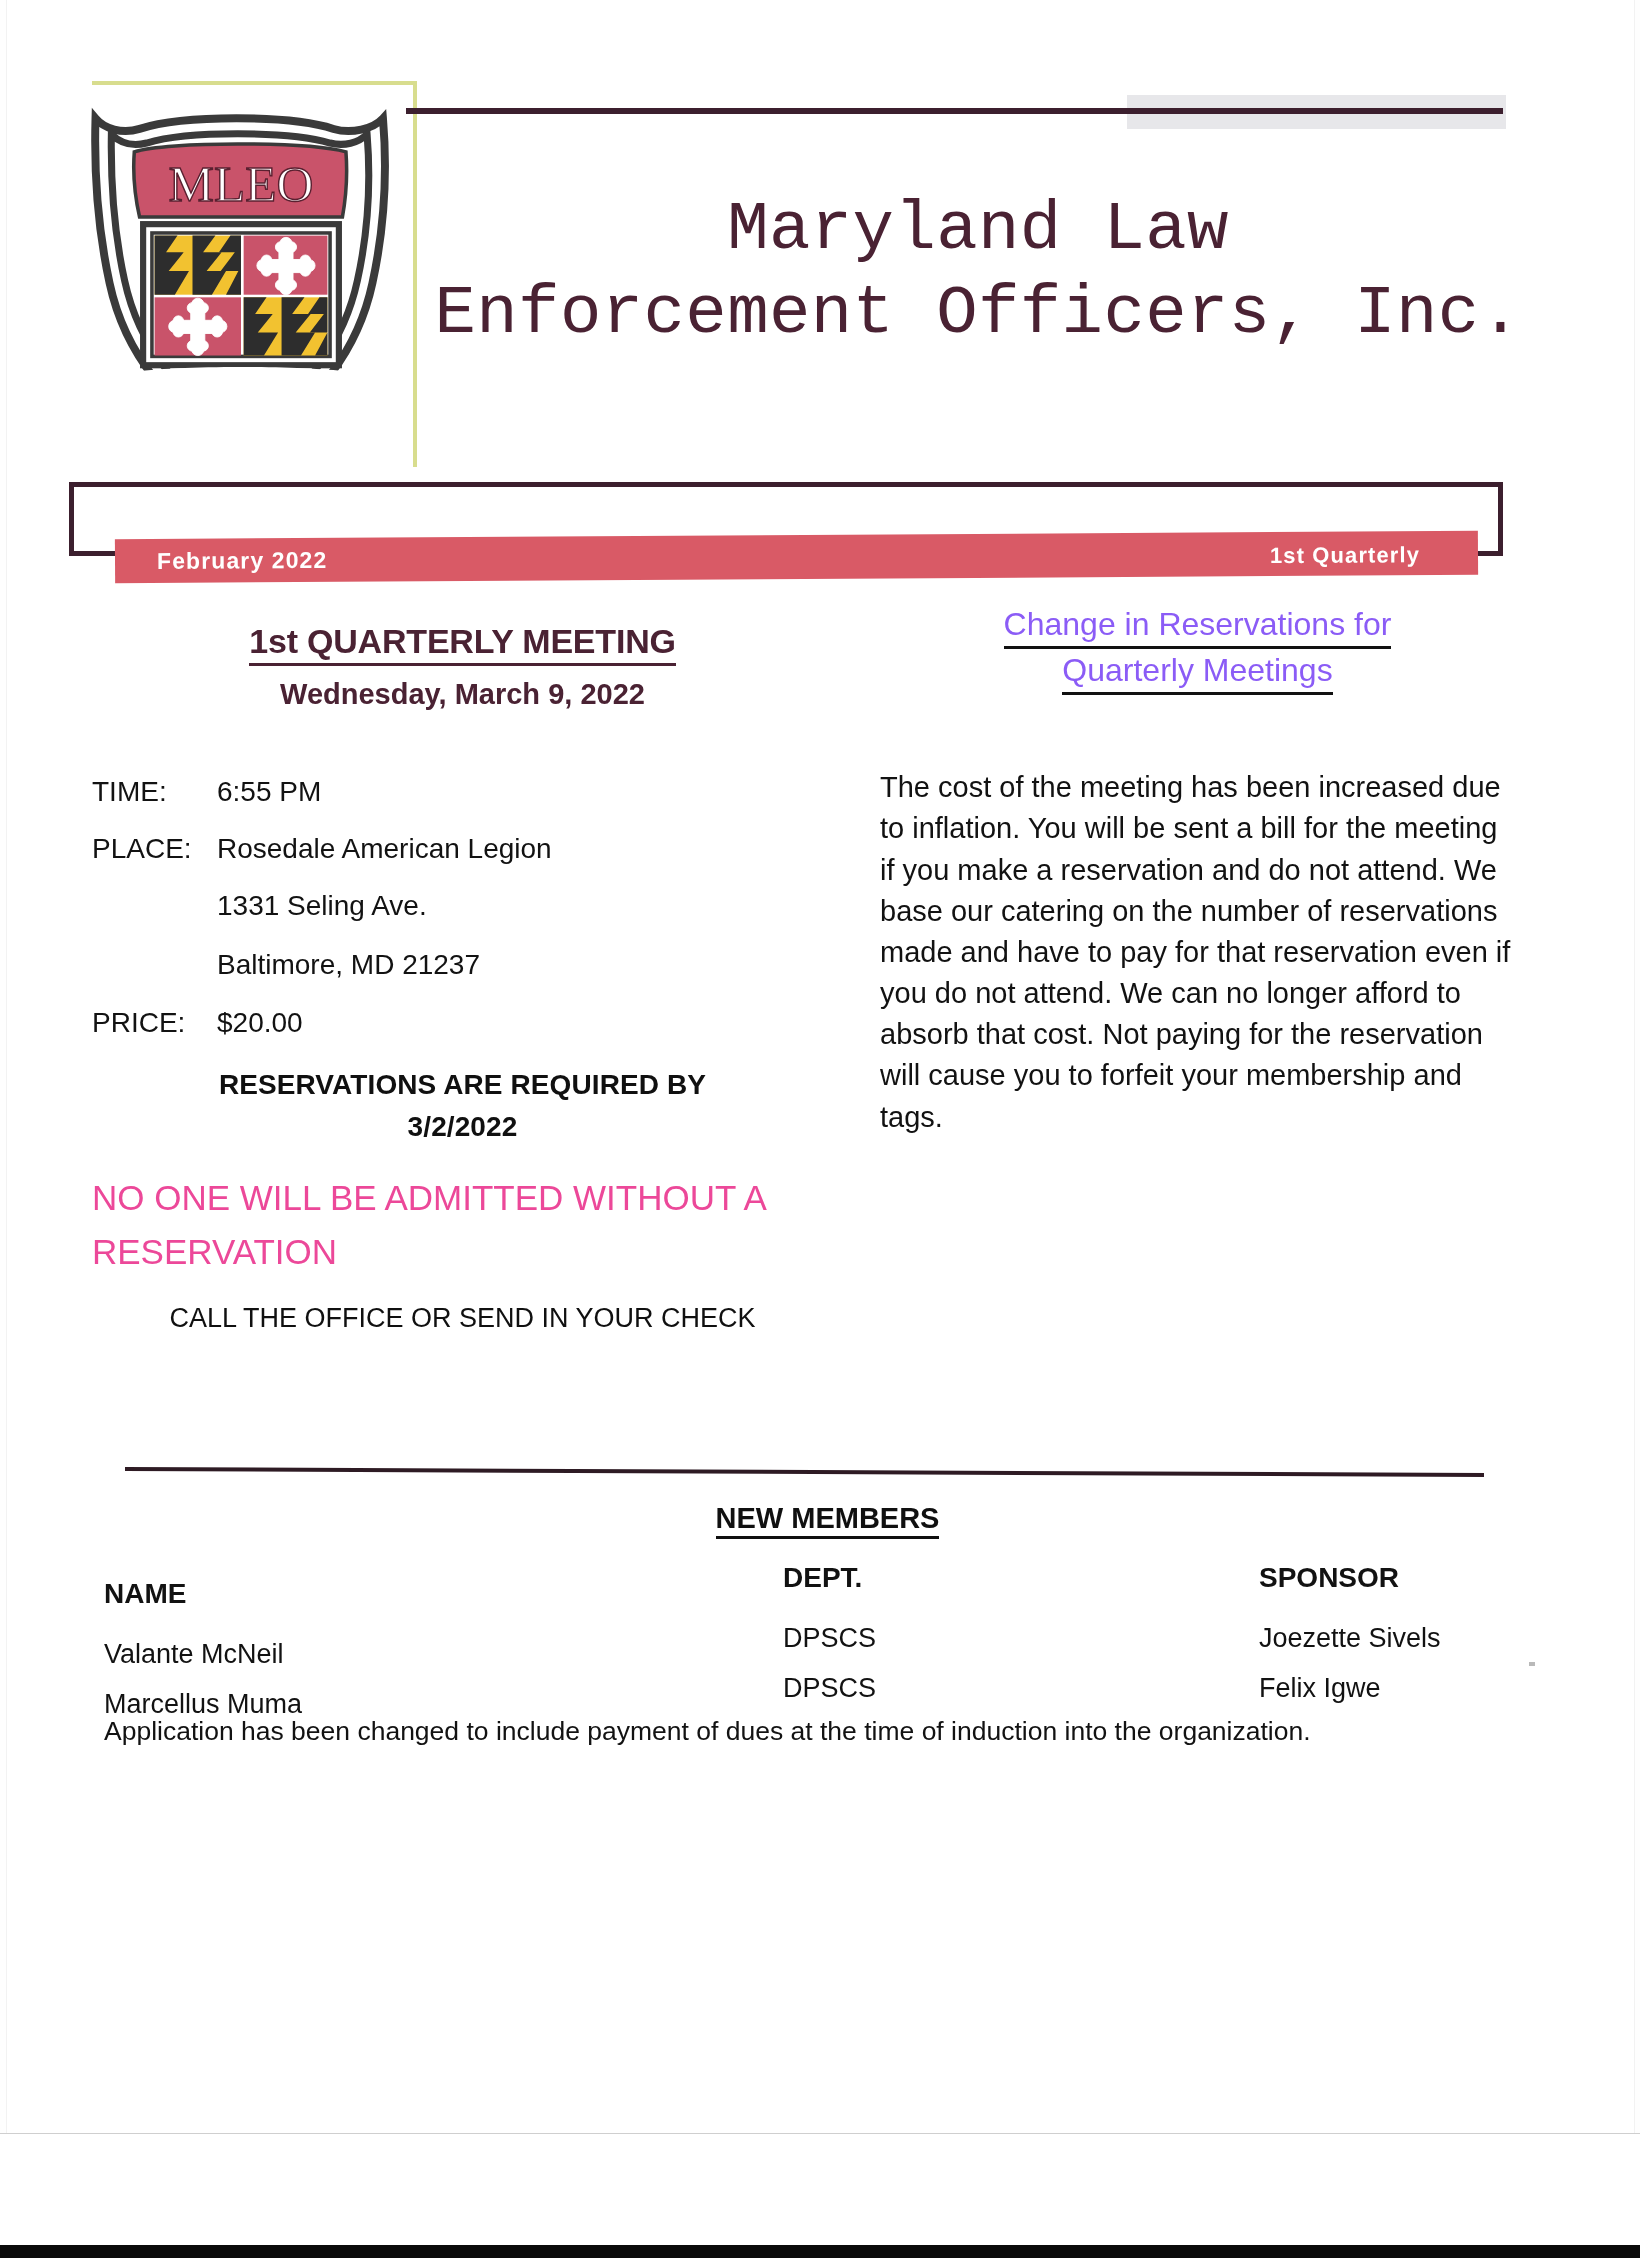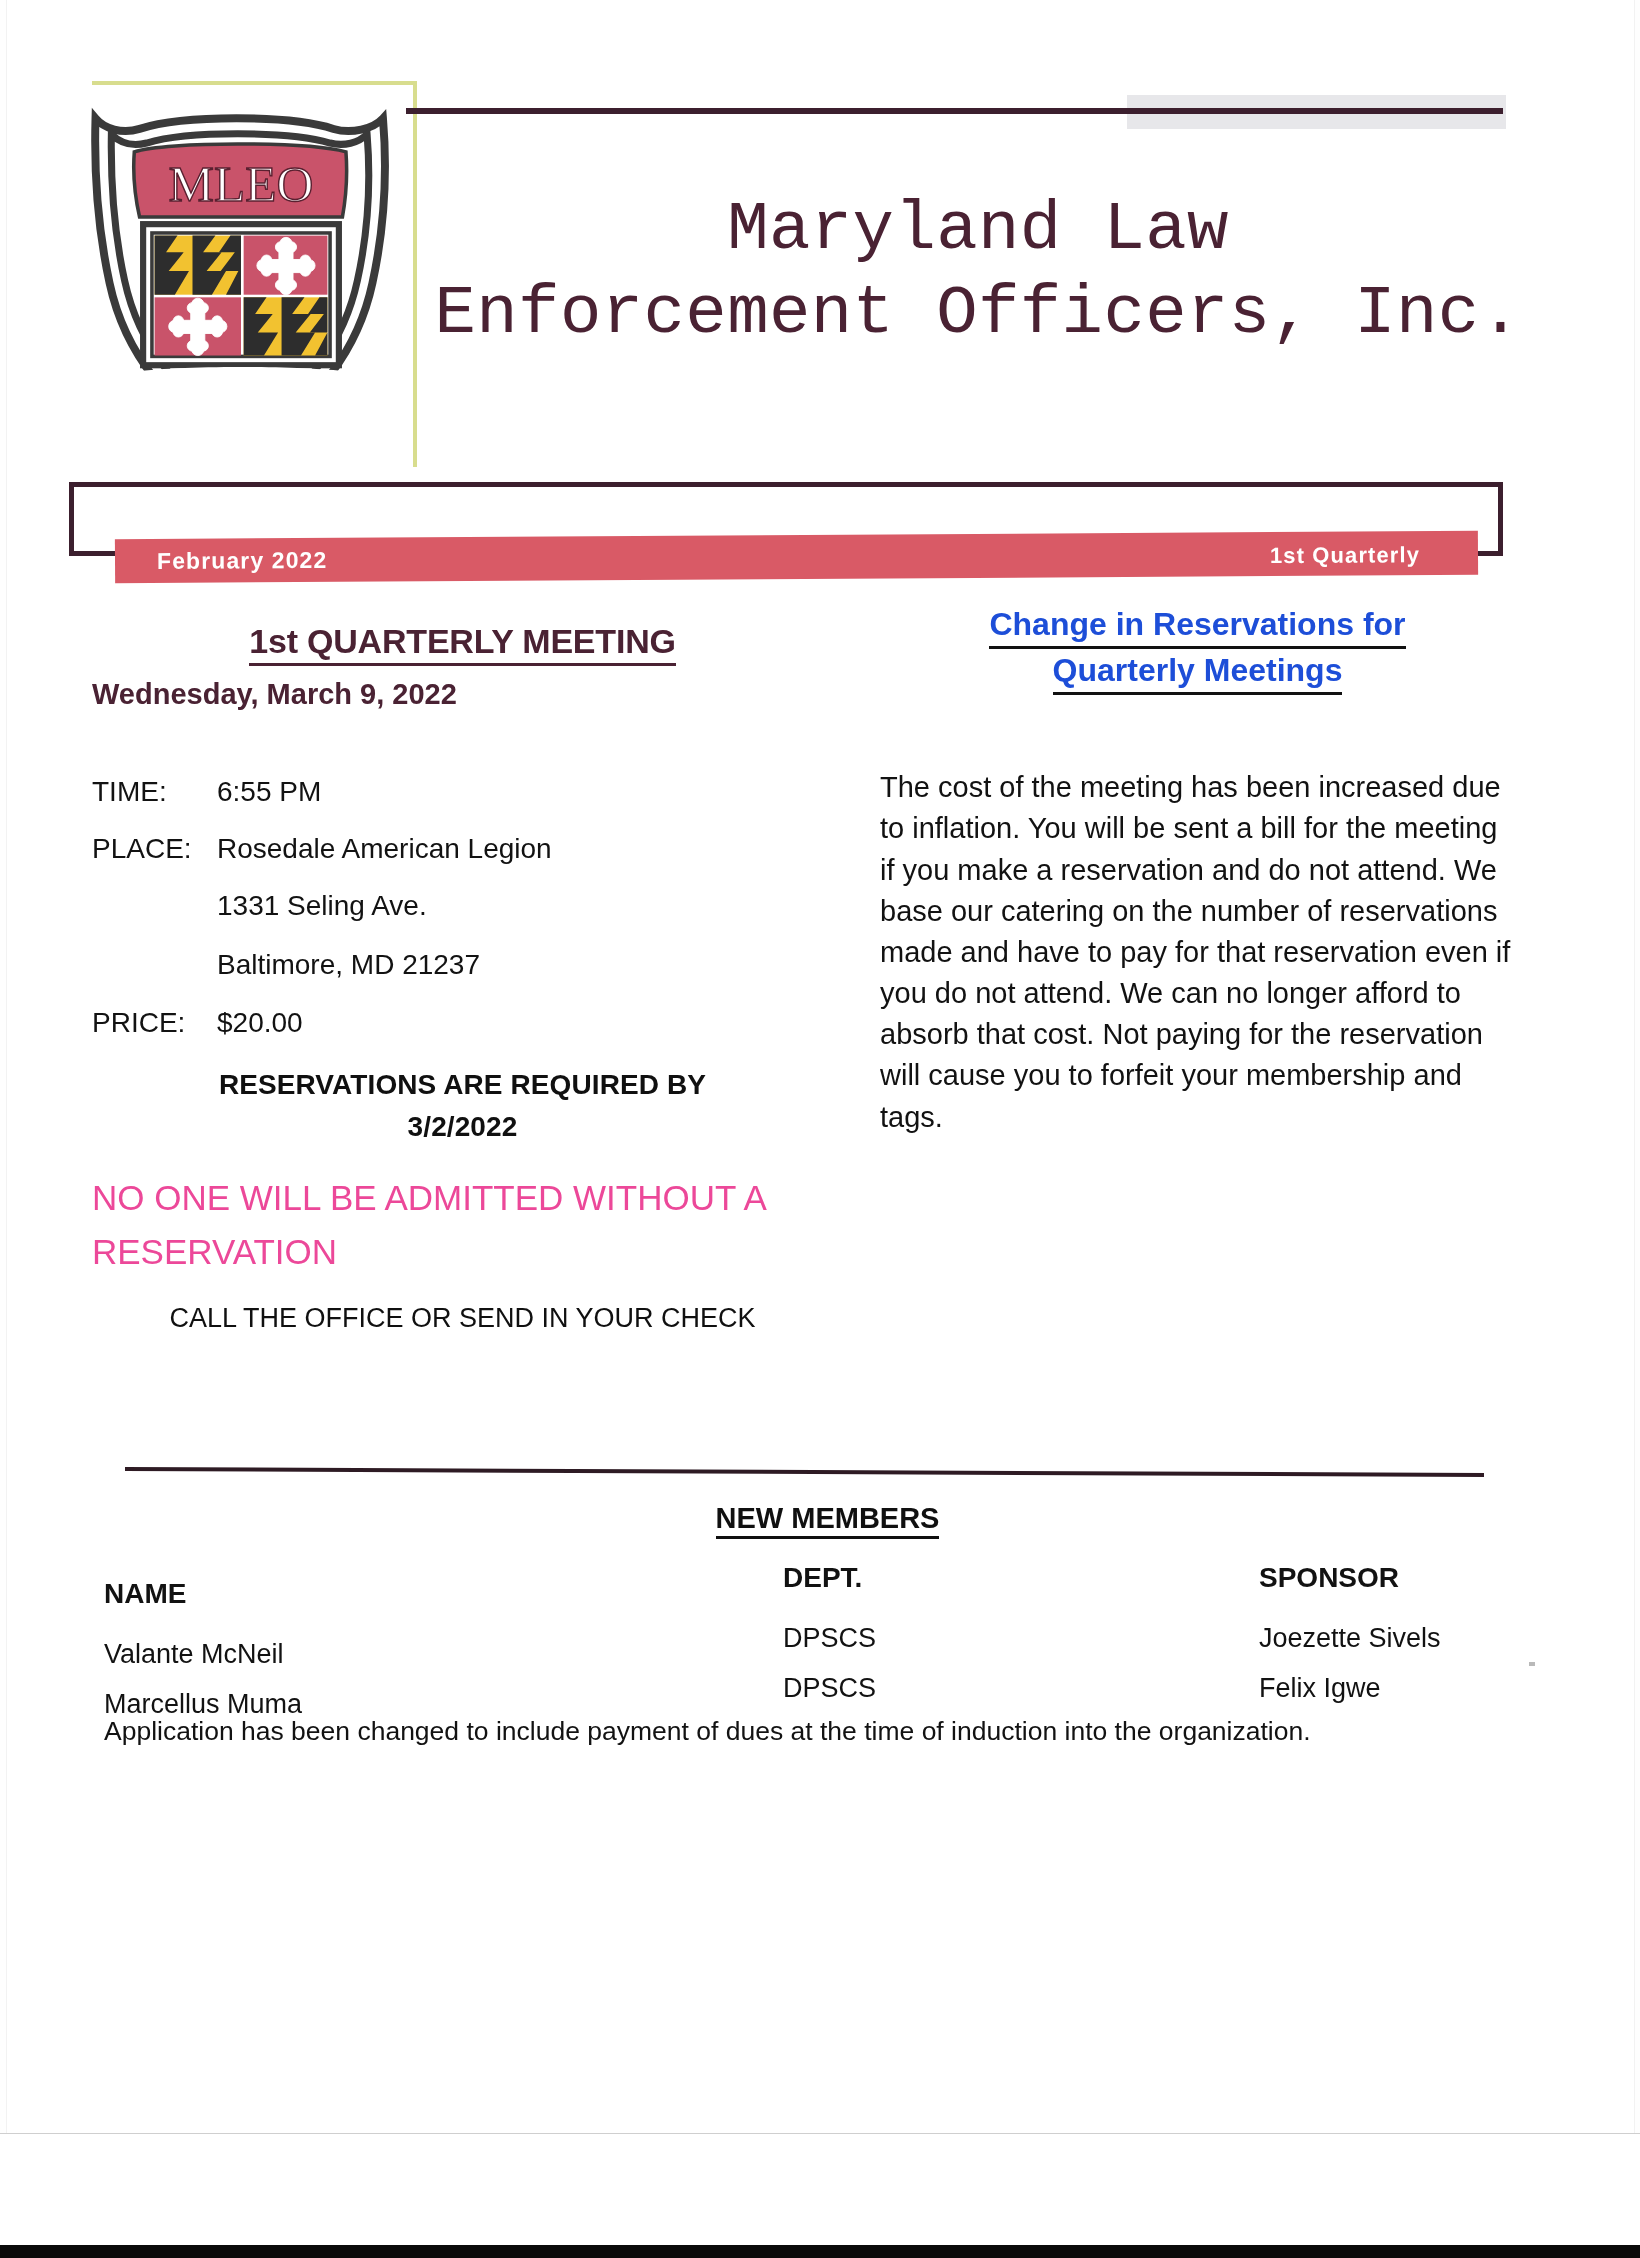--- a/index.html
+++ b/index.html
@@ -163,31 +163,31 @@
     font-size: 34px;
     font-weight: 700;
     letter-spacing: -0.2px;
   }
   .hd-left .u {
     display: inline-block;
     border-bottom: 3.5px solid #4a2233;
     padding-bottom: 1.8px;
   }
   .hd-left-sub {
-    text-align: left;
+    text-align: center;
     color: #4a2233;
     font-size: 29px;
     font-weight: 700;
     margin-top: 12.4px;
   }
   .hd-right {
     text-align: center;
-    color: #1d4ed8;
+    color: #8b5cf6;
     font-size: 32px;
-    font-weight: 700;
+    font-weight: 400;
     line-height: 1.32;
   }
   .hd-right .u {
     display: inline-block;
     border-bottom: 3.5px solid #111111;
     padding-bottom: 0.9px;
   }
 
   
   #details {

